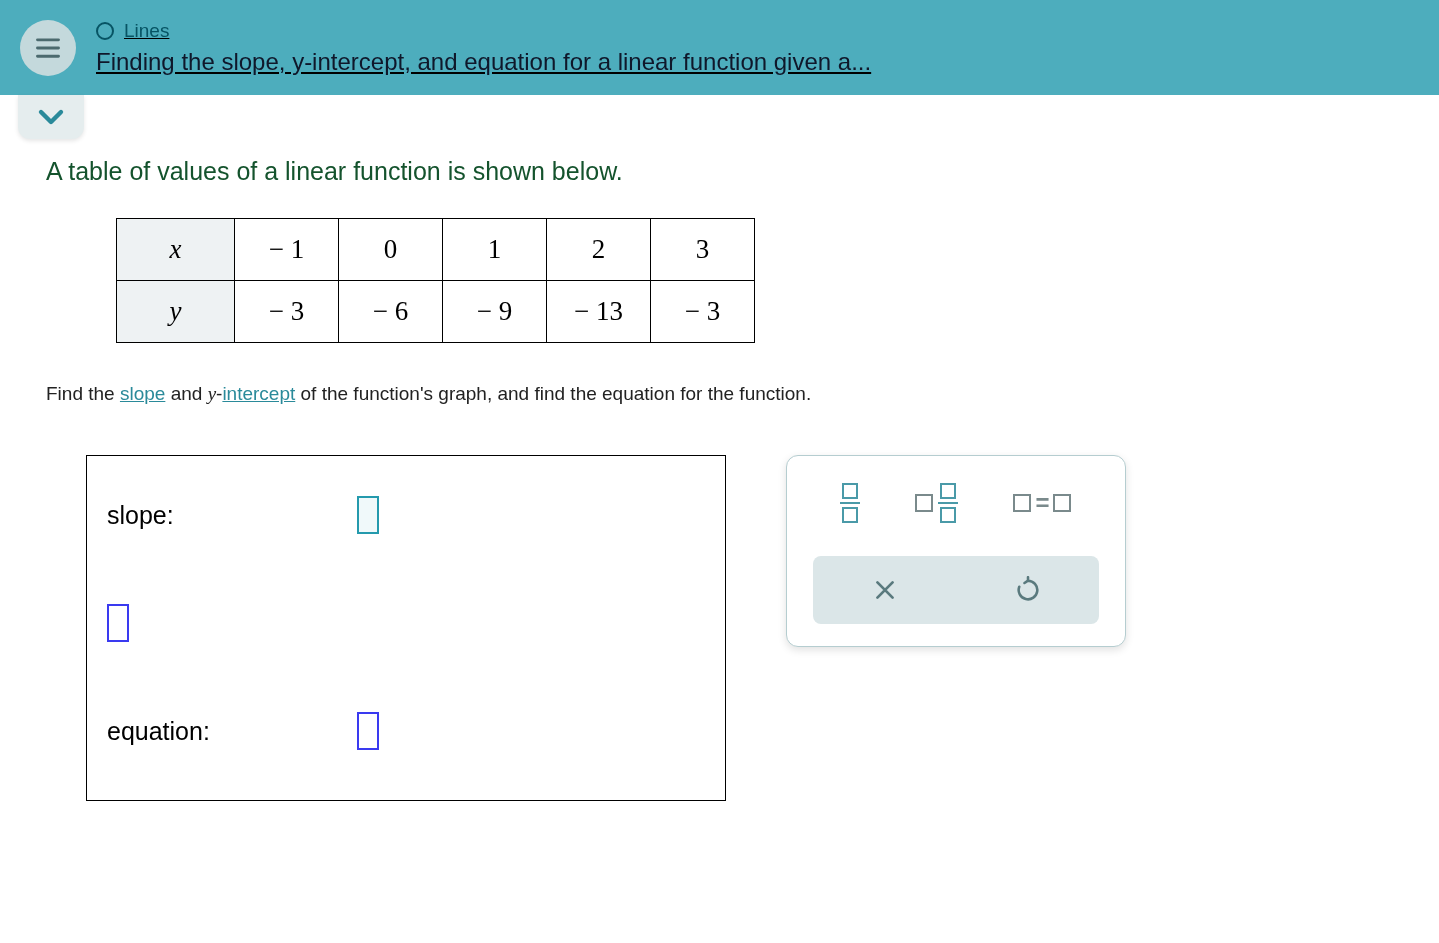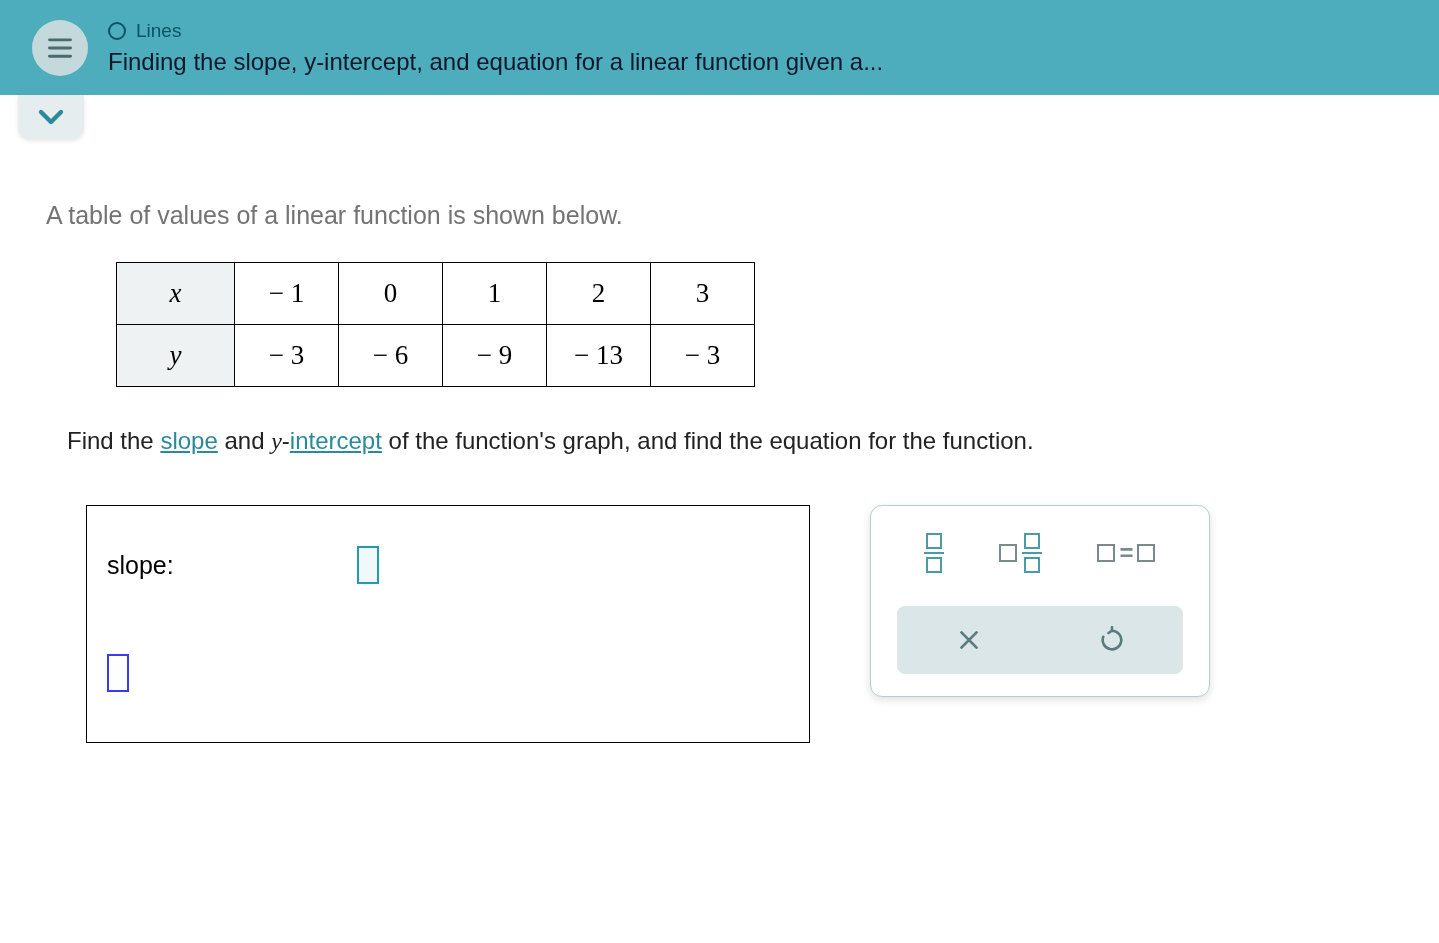--- a/index.html
+++ b/index.html
@@ -2,22 +2,23 @@
 <html><head>
 <meta charset="utf-8">
 <style>
 * { box-sizing: border-box; margin: 0; padding: 0; }
 body { font-family: Verdana, Geneva, sans-serif; background: #fff; }
 
 .header {
   background: #4dadbd;
   display: flex;
   align-items: center;
-  padding: 10px 32px;
+  padding: 10px 20px;
   min-height: 95px;
+  text-decoration: underline;
 }
 .menu-btn {
   width: 56px; height: 56px;
   border-radius: 50%;
   background: #c4d9dc;
   display: flex;
   align-items: center;
   justify-content: center;
   margin-right: 20px;
   cursor: pointer;
@@ -39,51 +40,51 @@
   background: #e5edee;
   border-radius: 0 0 12px 12px;
   padding: 10px 18px;
   margin-left: 18px;
   cursor: pointer;
   box-shadow: 0 2px 4px rgba(0,0,0,0.1);
 }
 .chevron-tab svg { width: 30px; height: 24px; }
 
 .content { padding: 18px 46px; }
-.prompt { font-size: 25px; color: #737373; margin-bottom: 32px; margin-top: 44px; }
+.prompt { font-size: 25px; color: #14532d; margin-bottom: 32px; }
 
 .data-table {
   border-collapse: collapse;
   margin-left: 70px;
   margin-bottom: 40px;
 }
 .data-table td {
   border: 1.5px solid #000;
   text-align: center;
   font-family: 'Times New Roman', Times, serif;
   font-size: 27px;
   height: 62px;
   min-width: 104px;
 }
 .data-table td.hdr {
   background: #eef2f3;
   font-style: italic;
   min-width: 118px;
 }
 
-.instruction { font-size: 24px; color: #222; margin-bottom: 50px; margin-left: 21px; }
+.instruction { font-size: 19px; color: #222; margin-bottom: 50px; }
 .term-link { color: #2a8a9a; text-decoration: underline; cursor: pointer; }
 .ital { font-style: italic; font-family: 'Times New Roman', Times, serif; }
 
 .work-area { display: flex; gap: 60px; align-items: flex-start; margin-left: 40px; }
 
 .answer-box {
   border: 1.5px solid #000;
   padding: 40px 14px 40px 20px;
-  width: 724px;
+  width: 640px;
 }
 .answer-row {
   display: flex;
   align-items: center;
   margin-bottom: 70px;
 }
 .answer-row:last-child { margin-bottom: 10px; }
 .answer-label {
   font-size: 25px;
   width: 250px;
@@ -199,20 +200,24 @@
 
   <div class="work-area">
     <div class="answer-box">
       <div class="answer-row">
         <span class="answer-label">slope:</span>
         <span class="math-box active"></span>
       </div>
       <div class="answer-row">
         <span class="math-box"></span>
       </div>
+      <div class="answer-row">
+        <span class="answer-label">equation:</span>
+        <span class="math-box"></span>
+      </div>
     </div>
 
     <div class="tool-panel">
       <div class="tool-row1">
         <div class="tool-btn">
           <span class="frac-icon">
             <span class="sq"></span>
               <span class="bar"></span>
               <span class="sq"></span>
           </span>

